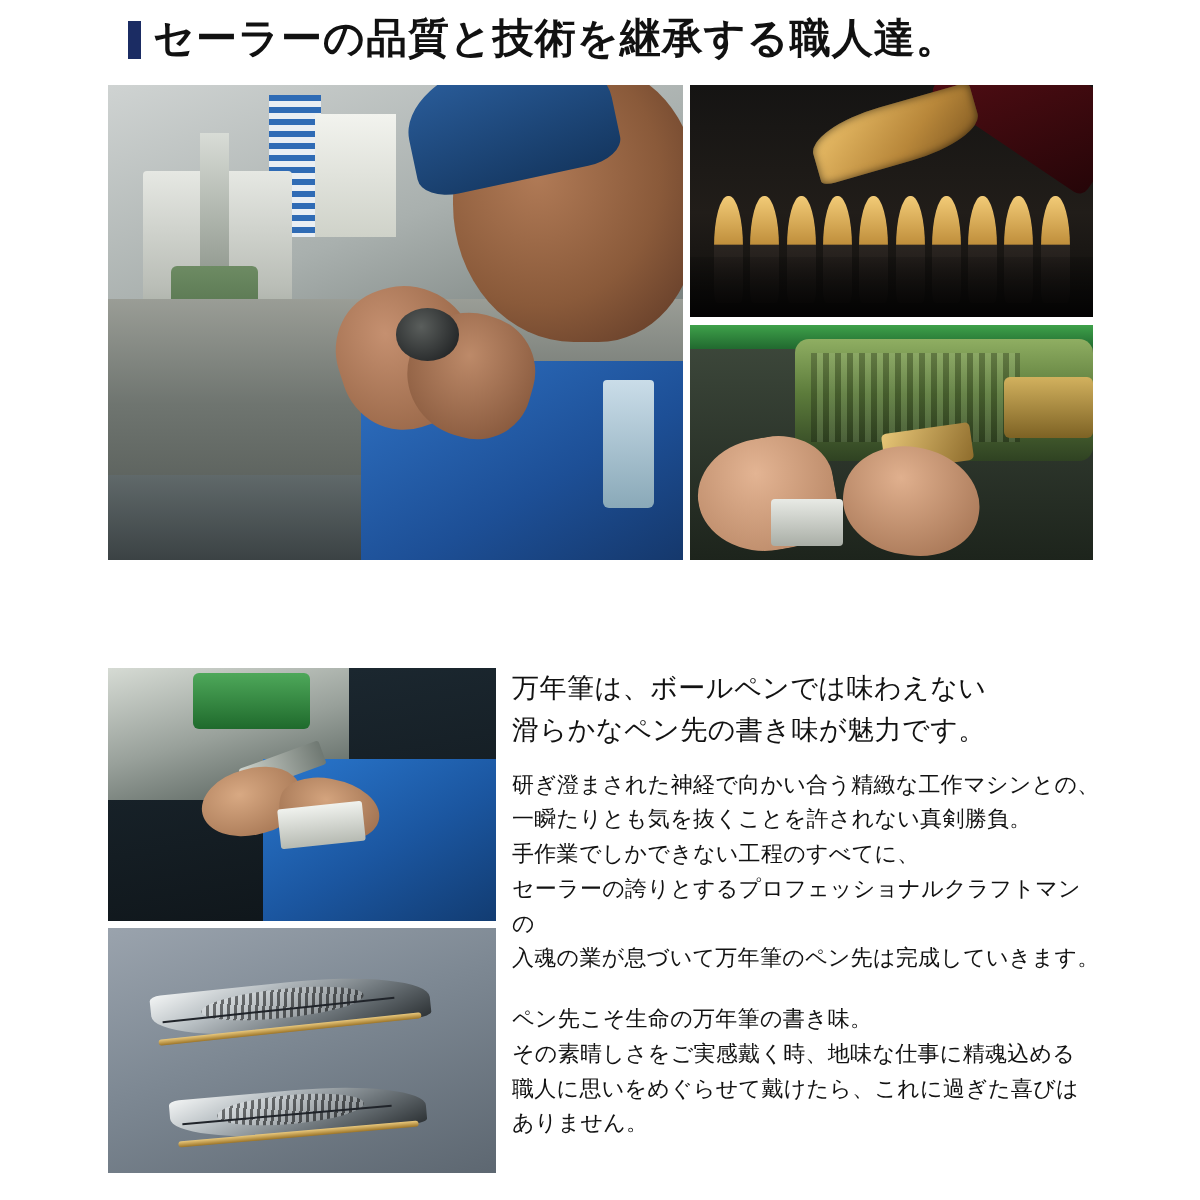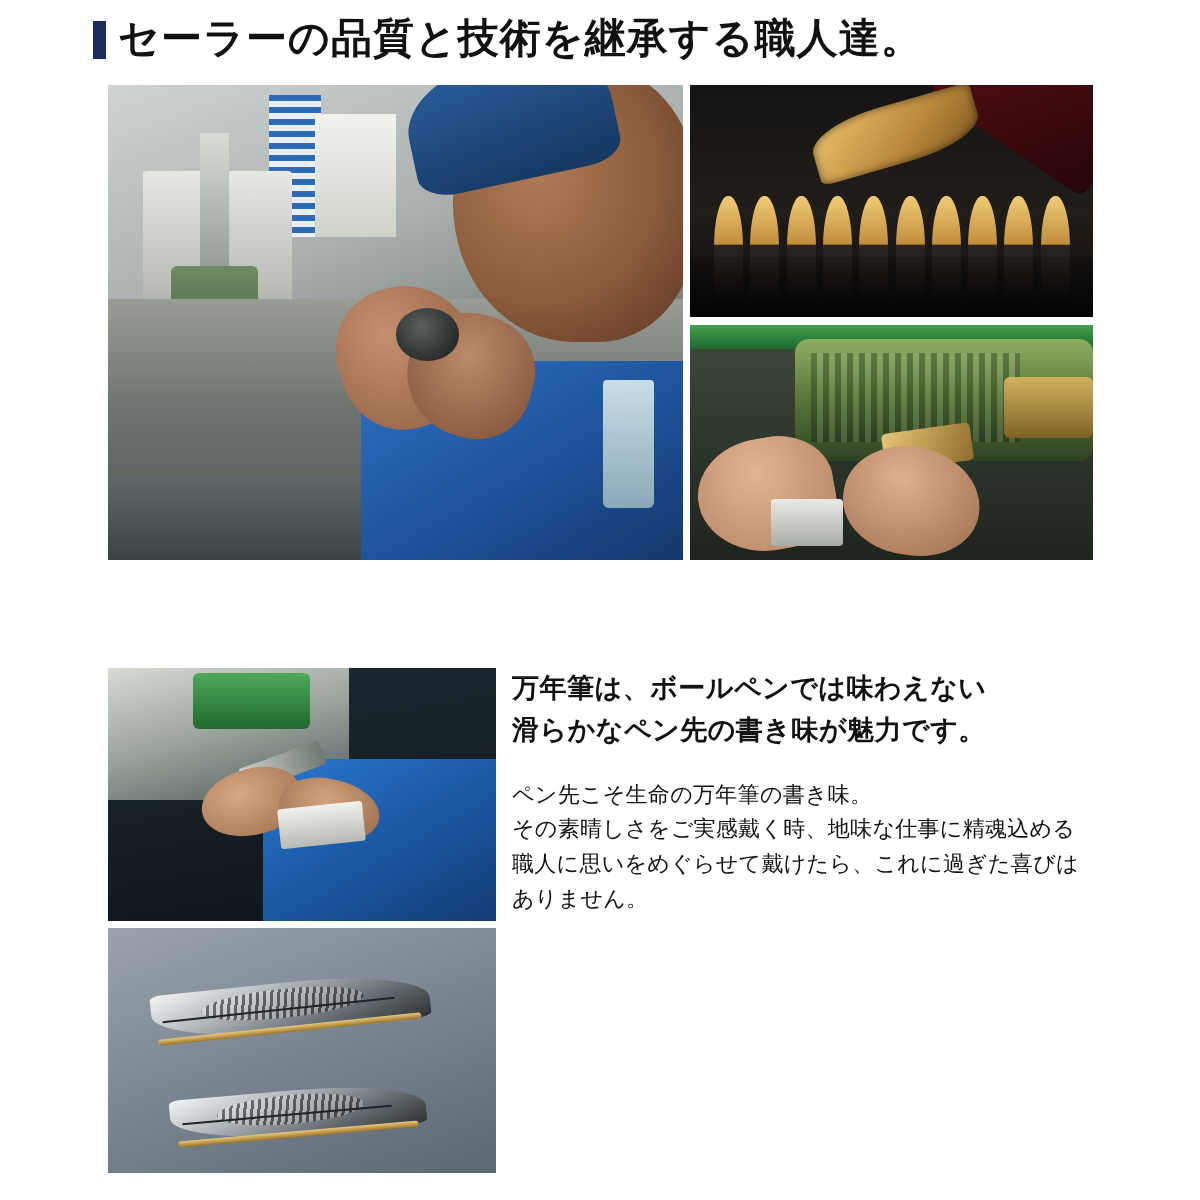--- a/index.html
+++ b/index.html
@@ -21,38 +21,38 @@
     color:#111;
     line-height:1;
   }
   .heading .bar{
     display:inline-block;
     width:13px;height:38px;
     background:#1b2c63;
     margin-right:12px;
     flex:none;
   }
-  #heading-1{position:absolute;left:93px;top:18px;align-items:flex-end;}
+  #heading-1{position:absolute;left:128px;top:18px;align-items:flex-end;}
   #heading-2{position:absolute;left:110px;top:600px;}
 
   
   .photo{position:absolute;overflow:hidden;background:#222;}
 
   #photo-craftsman-grinding{left:108px;top:85px;width:575px;height:475px;}
   #photo-nib-inspection{left:690px;top:85px;width:403px;height:232px;}
   #photo-nib-polishing{left:690px;top:325px;width:403px;height:235px;}
 
   
   #photo-nib-machine{left:108px;top:668px;width:388px;height:253px;}
   #photo-nibs-closeup{left:108px;top:928px;width:388px;height:245px;}
 
   .text-col{position:absolute;left:512px;top:668px;width:590px;}
   .lead{
     font-size:27px;line-height:1.55;letter-spacing:0.5px;
-    color:#121212;margin:0 0 26px 0;font-weight:700;
+    color:#121212;margin:0 0 16px 0;font-weight:400;
   }
   .para{
     font-size:22px;line-height:1.58;letter-spacing:0.3px;
     color:#121212;margin:0 0 26px 0;font-weight:400;
   }
   .para:last-child{margin-bottom:0;}
 
   
   .layer{position:absolute;}
 
@@ -192,16 +192,17 @@
     <div class="nib-slit" id="slit-a"></div>
     <div class="nib-gold" id="gold-a"></div>
     <div class="nib-big" id="nib-b"></div>
     <div class="nib-engrave" id="eng-b"></div>
     <div class="nib-slit" id="slit-b"></div>
     <div class="nib-gold" id="gold-b"></div>
   </div>
 
   <div class="text-col">
     <p class="lead">万年筆は、ボールペンでは味わえない<br>滑らかなペン先の書き味が魅力です。</p>
+    <p class="para">研ぎ澄まされた神経で向かい合う精緻な工作マシンとの、<br>一瞬たりとも気を抜くことを許されない真剣勝負。<br>手作業でしかできない工程のすべてに、<br>セーラーの誇りとするプロフェッショナルクラフトマンの<br>入魂の業が息づいて万年筆のペン先は完成していきます。</p>
     <p class="para">ペン先こそ生命の万年筆の書き味。<br>その素晴しさをご実感戴く時、地味な仕事に精魂込める<br>職人に思いをめぐらせて戴けたら、これに過ぎた喜びは<br>ありません。</p>
   </div>
 
 </div>
 
 </body></html>

